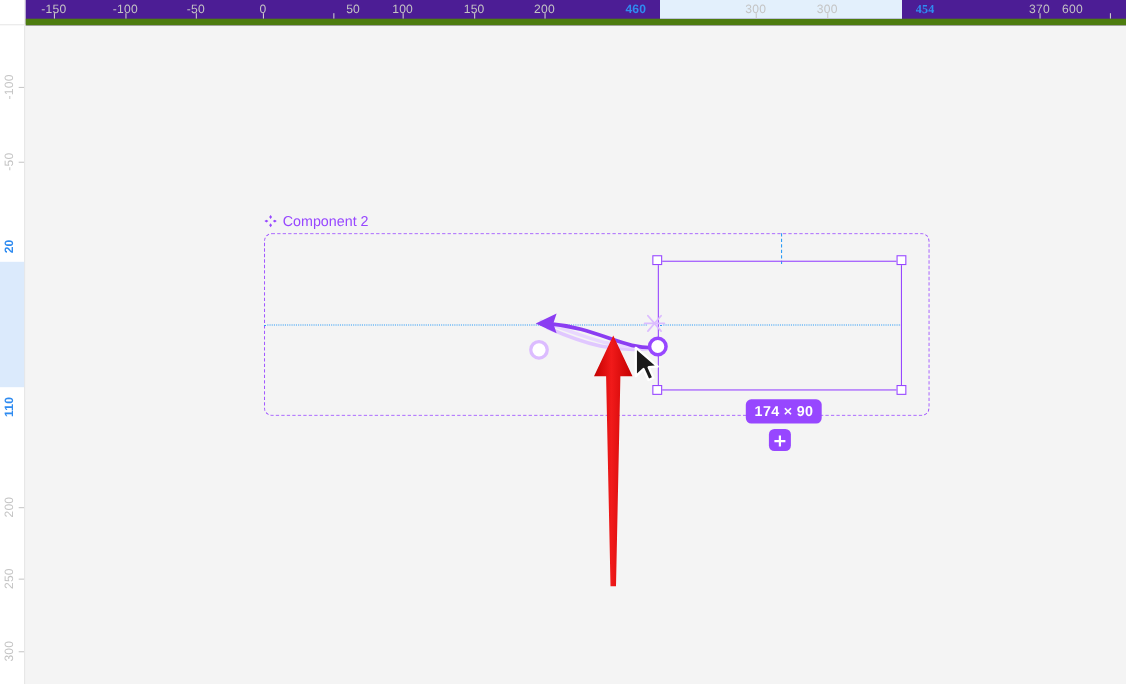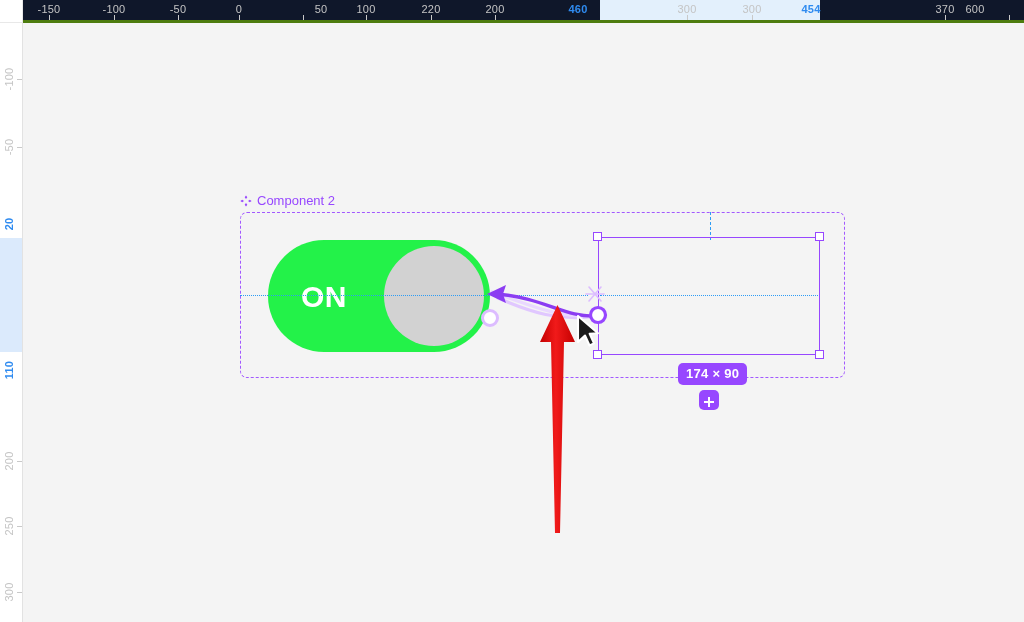--- a/index.html
+++ b/index.html
@@ -31,22 +31,22 @@
     background: #ffffff;
     border-right: 1px solid #e8e8e8;
     border-bottom: 1px solid #e8e8e8;
     box-sizing: border-box;
     z-index: 40;
   }
   .ruler-h {
     position: absolute;
     left: 23px; top: 0;
     width: 1001px; height: 23px;
-    background: #0f172a;
-    border-bottom: 3px solid #4d7c0f;
+    background: #4c1d95;
+    border-bottom: 6px solid #4d7c0f;
     box-sizing: border-box;
     z-index: 30;
     overflow: hidden;
   }
   .ruler-v {
     position: absolute;
     left: 0; top: 23px;
     width: 23px; height: 599px;
     background: #ffffff;
     border-right: 1px solid #e2e2e2;
@@ -282,24 +282,20 @@
                  M6 8 L7.3 9.8 L6 11.6 L4.7 9.8 Z
                  M0.4 6 L2.2 4.7 L4 6 L2.2 7.3 Z
                  M8 6 L9.8 4.7 L11.6 6 L9.8 7.3 Z" fill="#9747ff"></path>
       </svg>
     </span>
     <span>Component 2</span>
   </div>
 
   <div class="comp-frame"></div>
 
-  <div class="toggle toggle-on" style="background: rgb(35, 242, 73);">
-    <div class="knob" style="background: rgb(210, 210, 210);"></div>
-    <div class="lbl">ON</div>
-  </div>
 
 
   <div class="guide-h" style="left:240px; top:295px; width:348px;"></div>
   <div class="guide-h" style="left:600px; top:295px; width:220px;"></div>
   <div class="guide-v" style="left:710px; top:212px; height:28px;"></div>
 
   <div class="sel-box"></div>
   <div class="handle tl"></div>
   <div class="handle tr"></div>
   <div class="handle bl"></div>
@@ -357,30 +353,30 @@
       <div class="rlabel-h" style="left: 91px;">-100</div>
       <div class="tick-h" style="left: 91px;"></div>
       <div class="rlabel-h" style="left: 155px;">-50</div>
       <div class="tick-h" style="left: 155px;"></div>
       <div class="rlabel-h" style="left: 216px;">0</div>
       <div class="tick-h" style="left: 216px;"></div>
       <div class="rlabel-h" style="left: 280px; padding-left: 36px;">50</div>
       <div class="tick-h" style="left: 280px;"></div>
       <div class="rlabel-h" style="left: 343px;">100</div>
       <div class="tick-h" style="left: 343px;"></div>
-      <div class="rlabel-h" style="left: 408px;">220</div>
+      <div class="rlabel-h" style="left: 408px;">150</div>
       <div class="tick-h" style="left: 408px;"></div>
       <div class="rlabel-h" style="left: 472px;">200</div>
       <div class="tick-h" style="left: 472px;"></div>
       <div class="rlabel-h active" style="left: 555px;">460</div>
       <div class="rlabel-h" style="left: 664px;">300</div>
       <div class="tick-h" style="left: 664px;"></div>
       <div class="rlabel-h" style="left: 729px;">300</div>
       <div class="tick-h" style="left: 729px;"></div>
-      <div class="rlabel-h active" style="left: 788px;">454</div>
+      <div class="rlabel-h active" style="left: 818px; font-family: Liberation Serif, serif;">454</div>
       <div class="rlabel-h" style="left: 922px;">370</div>
       <div class="tick-h" style="left: 922px;"></div>
       <div class="rlabel-h" style="left: 952px;">600</div>
       <div class="tick-h" style="left: 986px;"></div>
     </div>
   <div class="ruler-v">
     <div class="ruler-v-band" style="top: 215px; height: 114px; background: rgb(219, 234, 252);"></div>
   <div class="rlabel-v" style="top: 56px;">-100</div>
       <div class="tick-v" style="top: 56px;"></div>
       <div class="rlabel-v" style="top: 124px;">-50</div>

